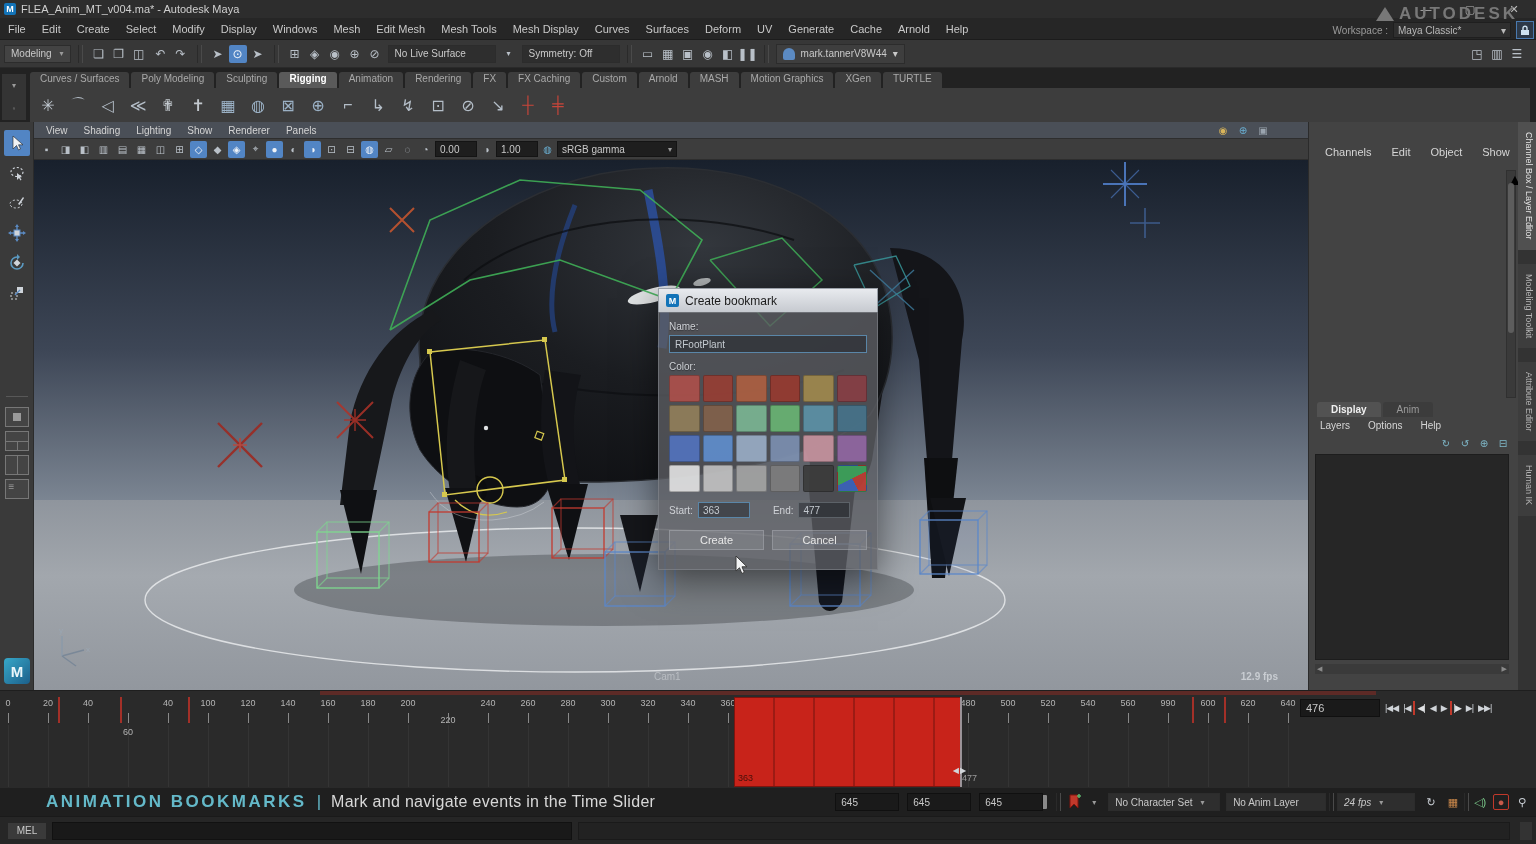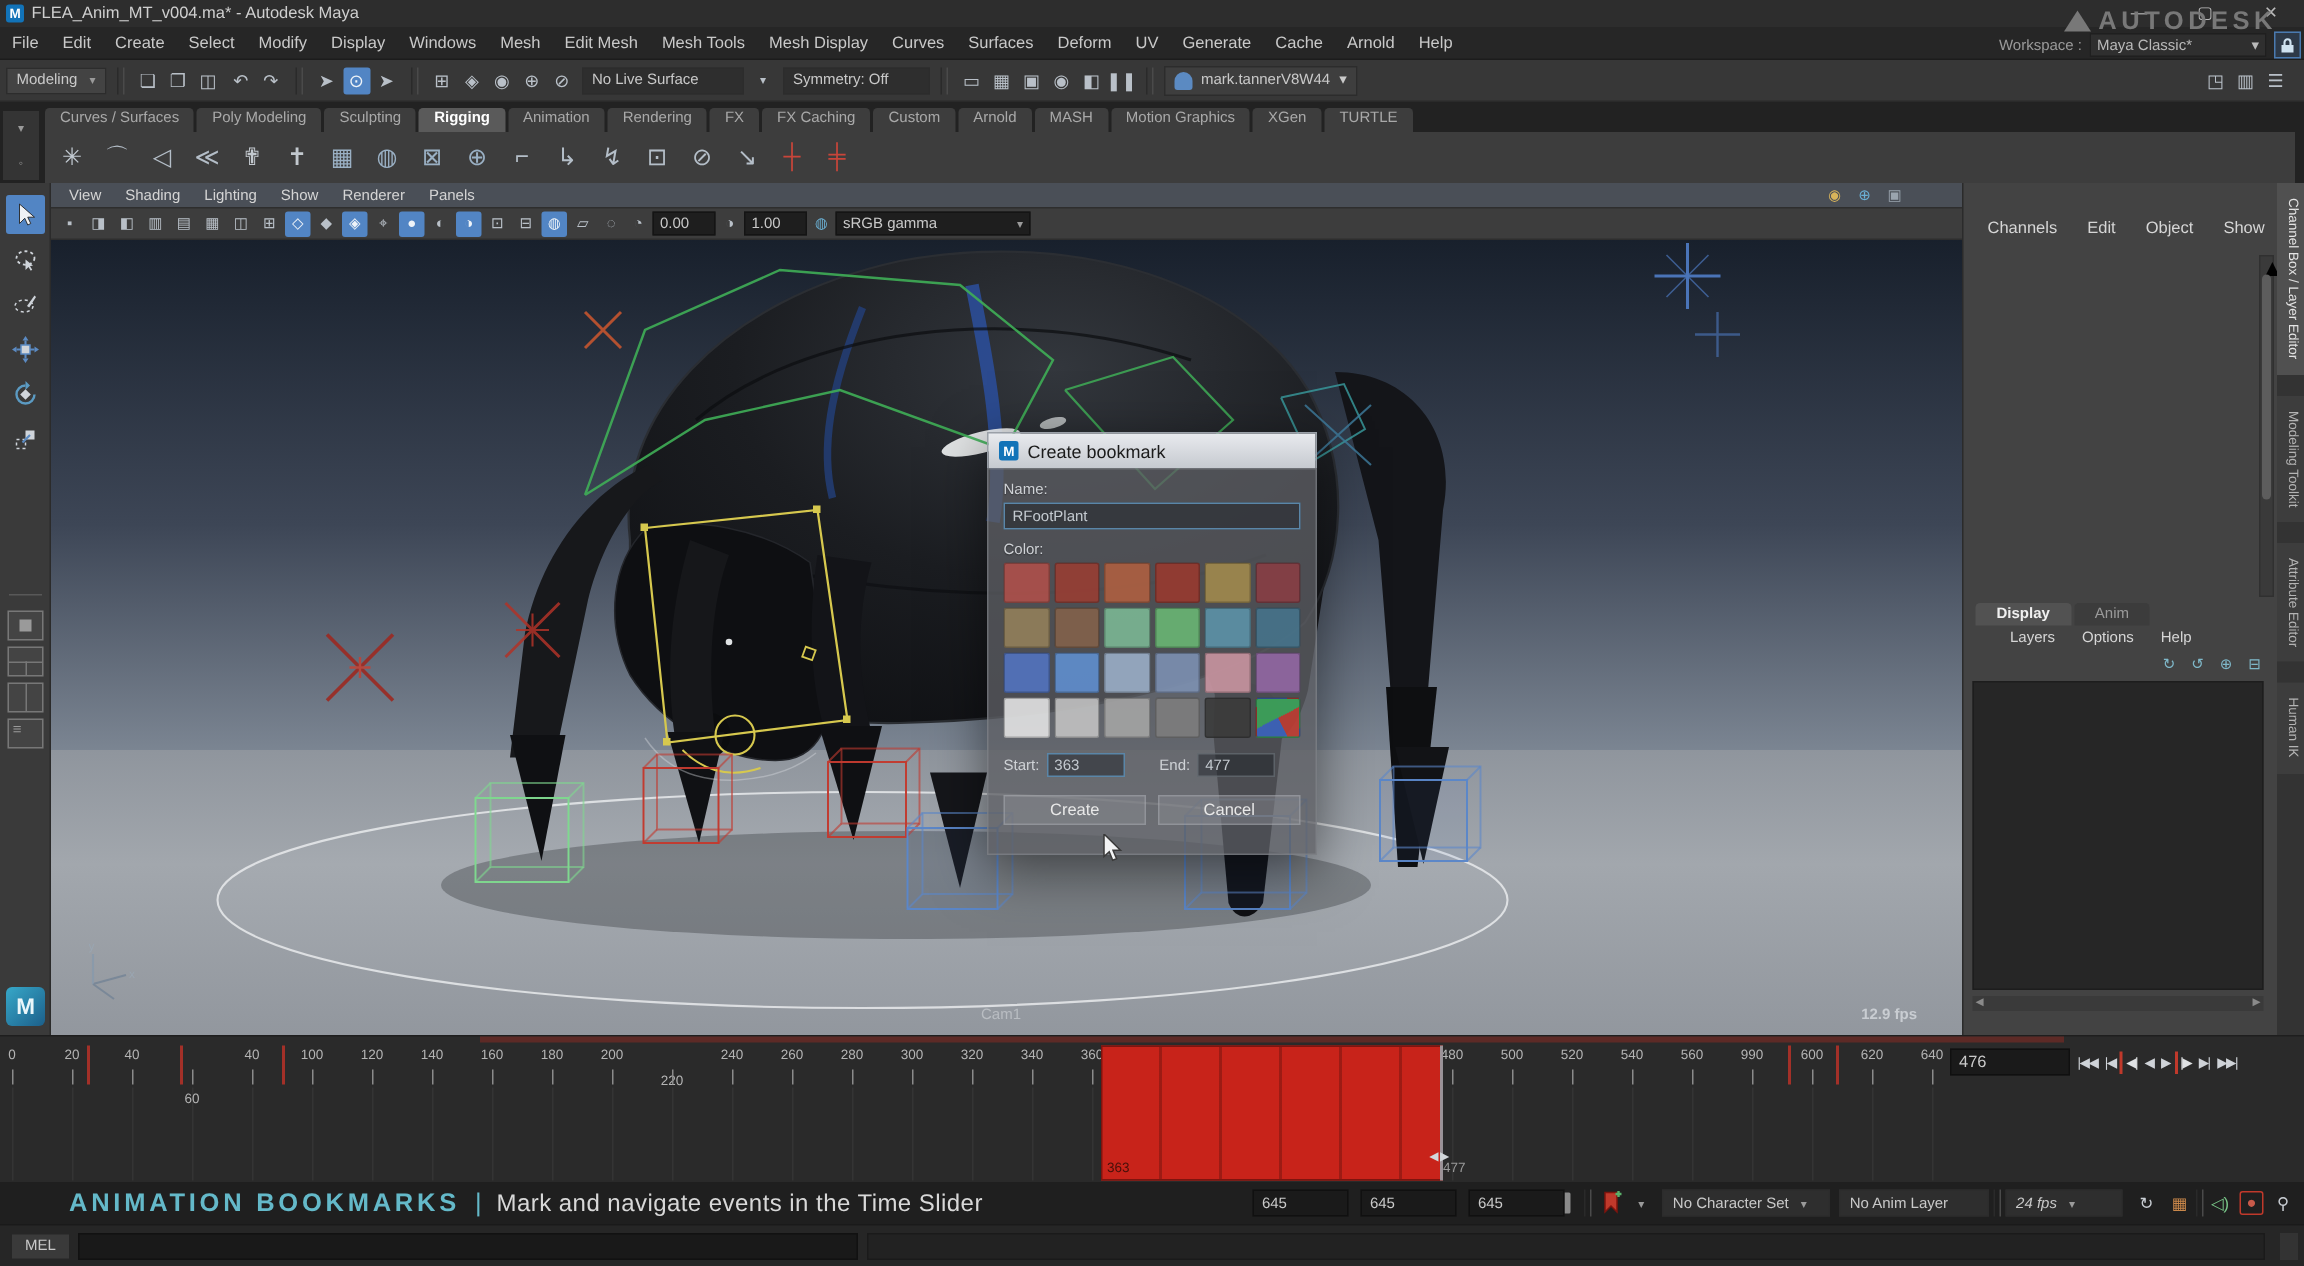--- a/index.html
+++ b/index.html
@@ -49,21 +49,21 @@
   .laybtn.l4:before{content:"";position:absolute;left:0;top:50%;width:100%;border-top:1px solid #777;}
   .laybtn.lo:after{content:"≡";position:absolute;left:3px;top:1px;font-size:10px;color:#9a9a9a;}
   #mayalogo{position:absolute;left:4px;bottom:6px;width:26px;height:26px;border-radius:4px;background:linear-gradient(135deg,#37a8c9,#1c5f8a);color:#eaf6fa;font-weight:bold;font-size:15px;display:flex;align-items:center;justify-content:center;}
   
   #viewport{position:absolute;left:34px;top:0;width:1274px;height:568px;background:#4a4f57;text-align:right;}
   #vpmenus{position:absolute;left:6px;top:0;height:16px;display:flex;gap:4px;align-items:center;z-index:5;}
   #vpmenus .mi{color:#d4d4d4;font-size:10px;padding:0 6px;}
   #vpicons{position:absolute;left:0;top:16px;width:1274px;height:22px;background:#3d3d3d;border-top:1px solid #2e2e2e;border-bottom:1px solid #2e2e2e;display:flex;align-items:center;gap:1px;padding-left:4px;z-index:5;}
   #vpicons .ic{width:17px;height:17px;font-size:10px;}
   .numfield{background:#1e1e1e;border:1px solid #141414;color:#c9c9c9;font-size:10px;height:16px;width:42px;display:flex;align-items:center;padding:0 4px;}
-  #gammasel{width:130px;justify-content:space-between;gap:16px;}
+  #gammasel{width:120px;justify-content:space-between;gap:16px;}
   #scene{position:absolute;left:0;top:38px;width:1274px;height:530px;}
   #camlabel{position:absolute;left:620px;bottom:8px;color:#b9bdc2;font-size:10px;z-index:4;}
   #fpslabel{position:absolute;right:30px;bottom:8px;color:#c9cdd2;font-size:10px;font-weight:bold;z-index:4;margin-left:36px;}
   #hudicons{position:absolute;right:38px;top:1px;display:flex;gap:6px;z-index:6;}
   #hudicons .ic{width:14px;height:14px;font-size:10px;}
   
   #dialog{position:absolute;left:658px;top:288px;width:220px;height:282px;z-index:40;box-shadow:0 10px 34px rgba(0,0,0,.5);font-size:10px;}
   #dlgtitle{height:24px;background:linear-gradient(#e8eaee,#c6cad0);display:flex;align-items:center;gap:6px;padding:0 7px;color:#1b1b1b;font-size:12px;border:1px solid #9aa0a8;border-bottom:none;}
   #dlgtitle .appicon{width:13px;height:13px;background:#1273b8;color:#fff;font-size:9px;font-weight:bold;display:flex;align-items:center;justify-content:center;border-radius:2px;}
   #dlgbody{height:258px;background:rgba(92,94,99,0.78);border:1px solid rgba(140,144,150,.5);padding:8px 10px 0 10px;}
@@ -79,21 +79,21 @@
   #cursor{position:absolute;left:735px;top:556px;z-index:60;}
   
   #rpanel{position:absolute;left:1308px;top:0;width:210px;height:568px;background:#434343;border-left:1px solid #2b2b2b;}
   #rpmenus{display:flex;gap:4px;padding:24px 0 4px 8px;}
   #rpmenus .mi{color:#d6d6d6;font-size:11px;padding:0 8px;}
   #rpscroll{position:absolute;right:2px;top:48px;width:10px;height:228px;background:#3a3a3a;border:1px solid #303030;}
   #rpscroll .thumb{position:absolute;left:1px;top:12px;width:6px;height:150px;background:#5d5d5d;border-radius:3px;}
   #rptabs{position:absolute;left:0;top:280px;display:flex;gap:2px;padding-left:8px;}
   #rptabs .stab{font-size:10px;color:#9a9a9a;padding:2px 14px;background:#3c3c3c;border-radius:3px 3px 0 0;}
   #rptabs .stab.active{background:#525252;color:#f0f0f0;font-weight:bold;}
-  #rpmenus2{position:absolute;left:0;top:298px;display:flex;gap:4px;padding-left:24px;}
+  #rpmenus2{position:absolute;left:0;top:298px;display:flex;gap:4px;padding-left:4px;}
   #rpmenus2 .mi{color:#d6d6d6;font-size:10px;padding:0 7px;}
   #rpicons{position:absolute;right:8px;top:314px;display:flex;gap:5px;}
   #rpicons .ic{width:14px;height:14px;font-size:10px;color:#7fb8c9;}
   #layerbox{position:absolute;left:6px;top:332px;width:194px;height:206px;background:#262626;border:1px solid #1d1d1d;}
   #rpscroll2{position:absolute;left:6px;top:542px;width:194px;height:10px;background:#3a3a3a;display:flex;justify-content:space-between;color:#8a8a8a;font-size:7px;line-height:10px;padding:0 2px;}
   
   #sidetabs{position:absolute;left:1518px;top:0;width:18px;height:568px;background:#333;}
   .vtab{writing-mode:vertical-rl;color:#b4b4b4;font-size:9px;padding:10px 2px;margin-bottom:14px;background:#3d3d3d;width:18px;text-align:center;}
   .vtab.active{background:#505050;color:#e4e4e4;}
   

